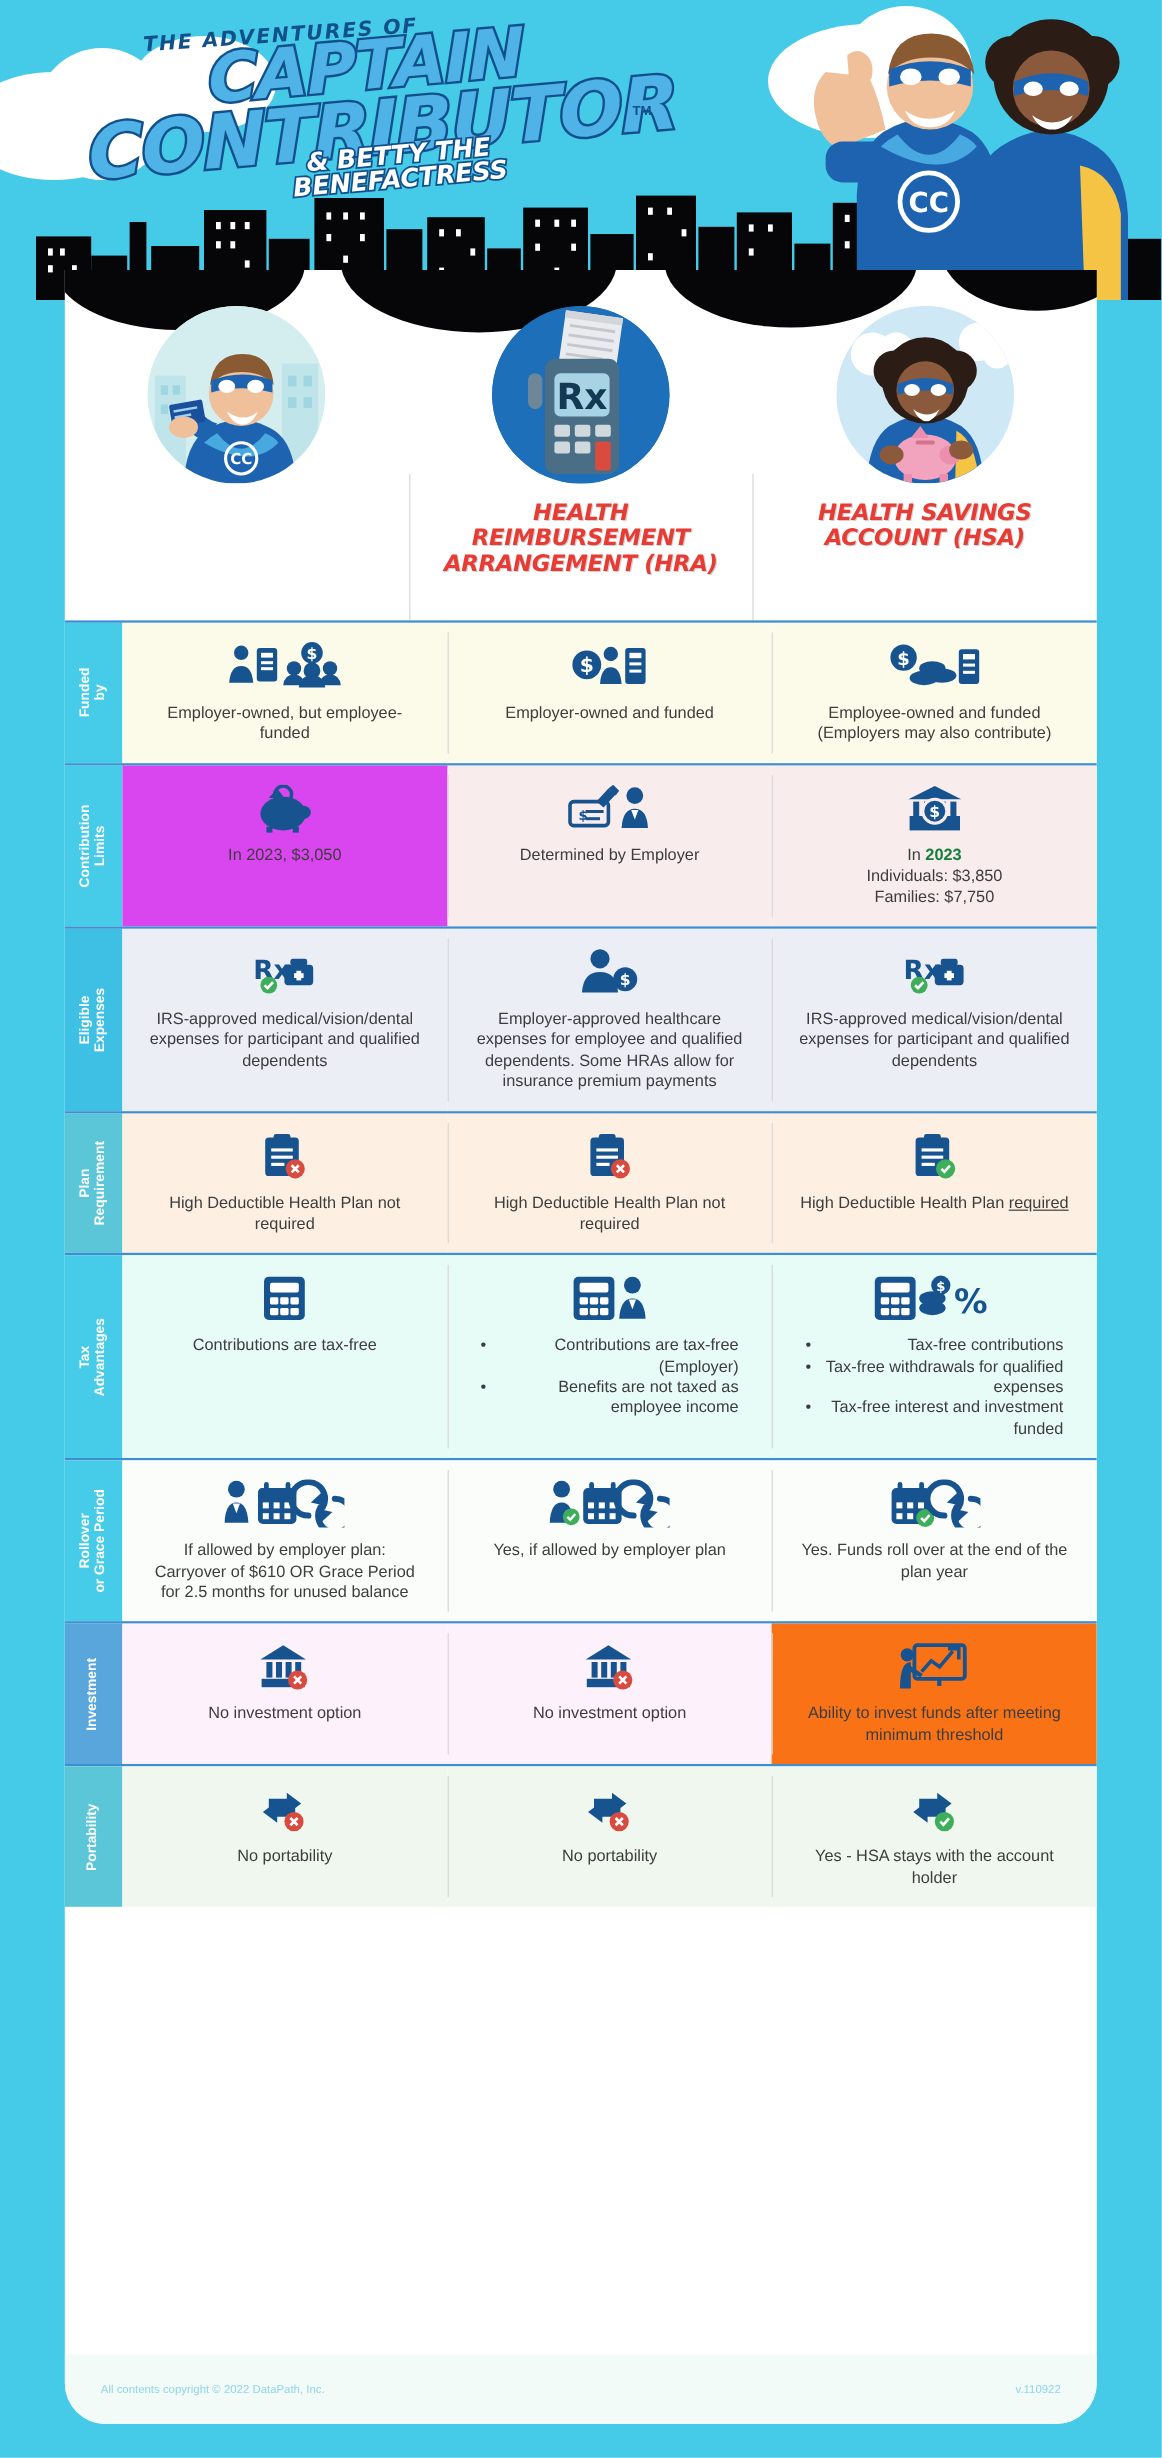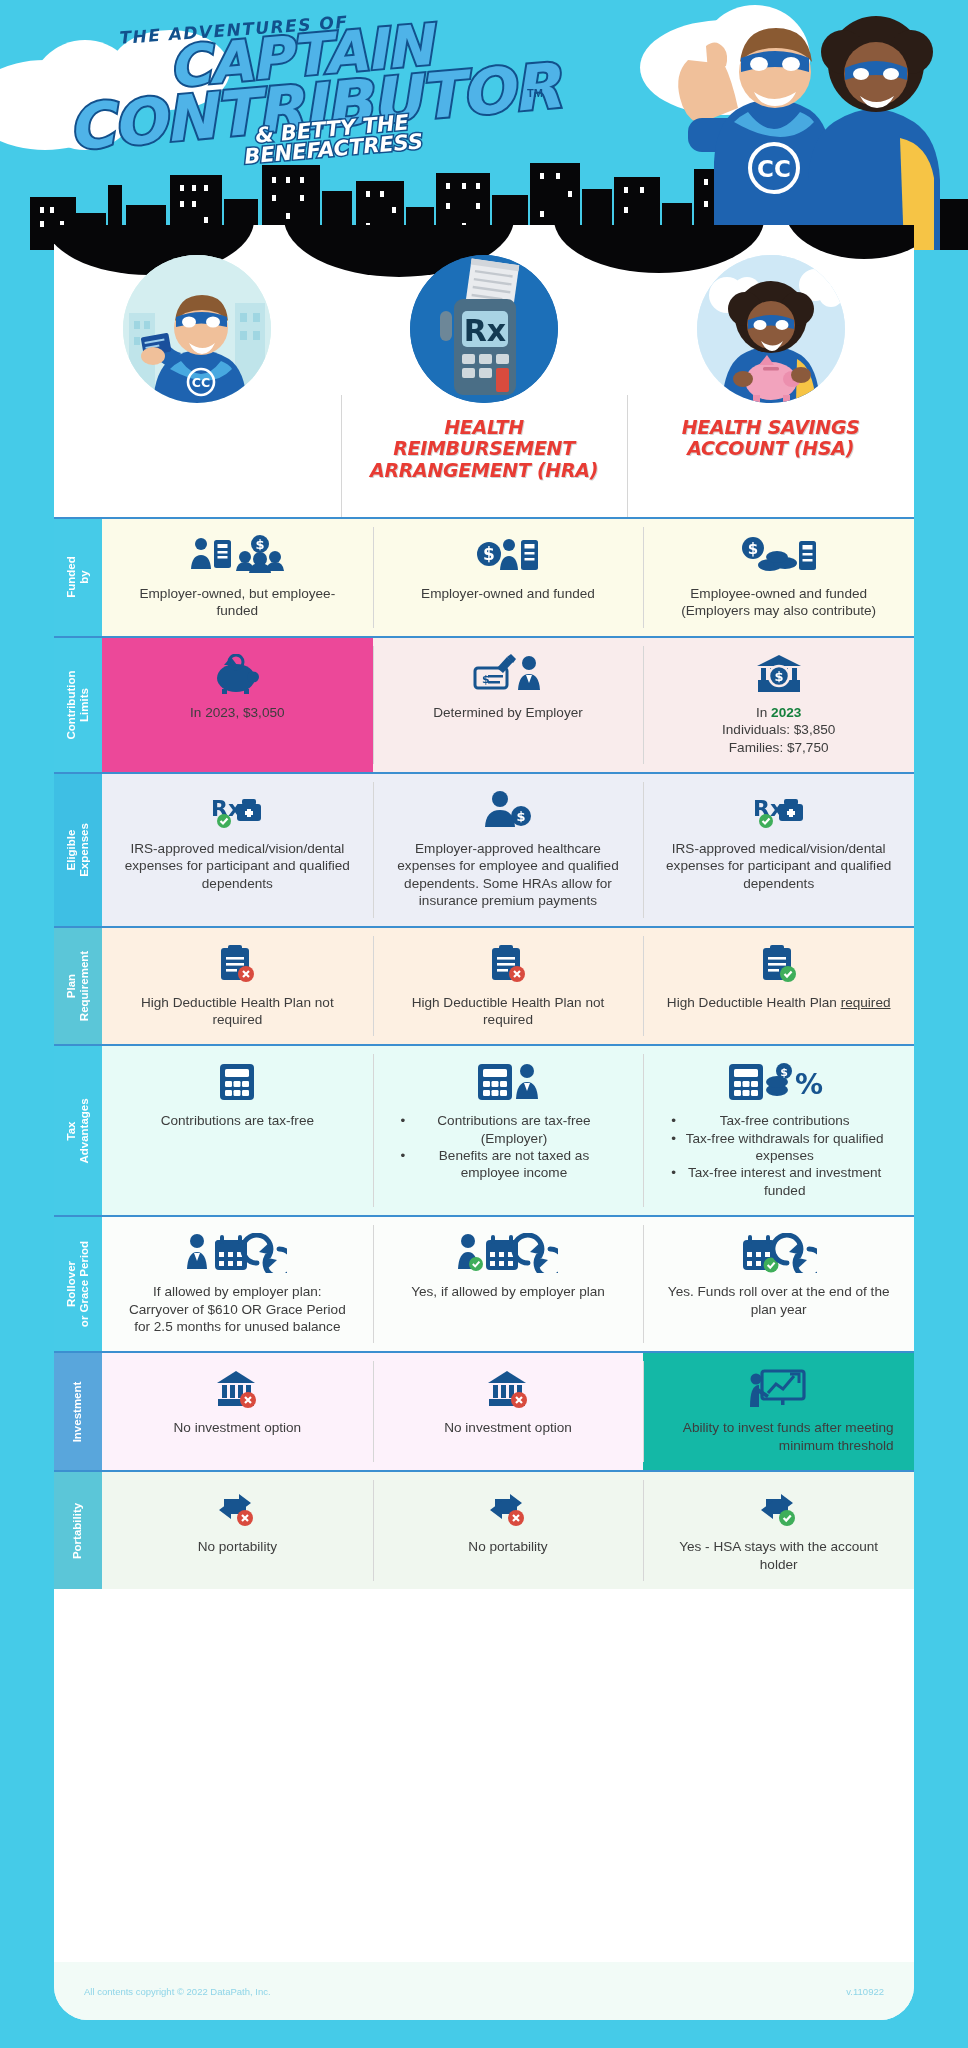--- a/index.html
+++ b/index.html
@@ -100,21 +100,21 @@
     flex:1; padding:16px 14px 16px; text-align:center;
     font-size:13.6px; line-height:1.28; color:#3d3d3d;
     position:relative; display:flex; flex-direction:column;
     align-items:center; justify-content:flex-start;
   }
   .cell + .cell::before {
     content:""; position:absolute; left:0; top:8px; bottom:8px; width:1px; background:#d6d6d6;
   }
   .cell .ic { height:40px; margin-bottom:10px; display:flex; align-items:center; gap:5px; }
   .cell .txt { max-width:230px; }
-  .cell ul { text-align:center; list-style:none; max-width:215px; }
+  .cell ul { text-align:right; list-style:none; max-width:215px; }
   .cell ul li { padding-left:12px; position:relative; }
   .cell ul li::before { content:"\2022"; position:absolute; left:0; }
   .u { text-decoration:underline; }
   b.yr { font-weight:bold; color:#15803d; }
 
   
 
   
   .footer {
     position:absolute; bottom:0; left:0; width:860px; height:58px;
@@ -442,21 +442,21 @@
               </div>
               <div class="txt">Employee-owned and funded (Employers may also contribute)</div>
             </div>
           </div>
         </div>
         <div class="row">
           <div class="rowlabel" style="background: rgb(70, 203, 232);">
             <span>Contribution<br>Limits</span>
           </div>
           <div class="cells">
-            <div class="cell" style="background: #ec4899;">
+            <div class="cell" style="background: #d946ef;">
               <div class="ic">
                 <svg width="46" height="40" viewBox="0 0 46 40">
                   <ellipse cx="22" cy="24" rx="19" ry="14" fill="#17548f"></ellipse>
                   <ellipse cx="39" cy="23" rx="6" ry="5.5" fill="#17548f"></ellipse>
                   <path d="M10 11 l7 -8 l6 8z" fill="#17548f"></path>
                   <circle cx="22" cy="8" r="7" fill="none" stroke="#17548f" stroke-width="3"></circle>
                   <rect x="8" y="35" width="5" height="5" fill="#17548f"></rect>
                   <rect x="30" y="35" width="5" height="5" fill="#17548f"></rect>
                 </svg>
               </div>
@@ -773,21 +773,21 @@
                   <rect x="6" y="16" width="5" height="13" fill="#17548f"></rect>
                   <rect x="14" y="16" width="5" height="13" fill="#17548f"></rect>
                   <rect x="22" y="16" width="5" height="13" fill="#17548f"></rect>
                   <rect x="30" y="16" width="5" height="13" fill="#17548f"></rect>
                   <circle cx="32" cy="31" r="8" fill="#d94b3e"></circle>
                   <path d="M29 28 l6 6 M35 28 l-6 6" stroke="#fff" stroke-width="2.2"></path>
                 </svg>
               </div>
               <div class="txt">No investment option</div>
             </div>
-            <div class="cell" style="background: #14b8a6; text-align: right;">
+            <div class="cell" style="background: #f97316;">
               <div class="ic">
                 <svg width="58" height="40" viewBox="0 0 58 40">
                   <rect x="12" y="2" width="42" height="28" rx="2.5" fill="none" stroke="#17548f" stroke-width="3.2"></rect>
                   <path d="M18 24 l8 -9 l7 5 l11 -13" stroke="#17548f" stroke-width="3" fill="none"></path>
                   <path d="M40 5 l9 0 l0 9" stroke="#17548f" stroke-width="3" fill="none"></path>
                   <rect x="31" y="30" width="3.5" height="6" fill="#17548f"></rect>
                   <circle cx="6" cy="10" r="5.5" fill="#17548f"></circle>
                   <path d="M0 38 q0-22 9-22 l0 22z" fill="#17548f"></path>
                   <path d="M7 18 l12 8 l-2 3 l-12 -7z" fill="#17548f"></path>
                 </svg>

